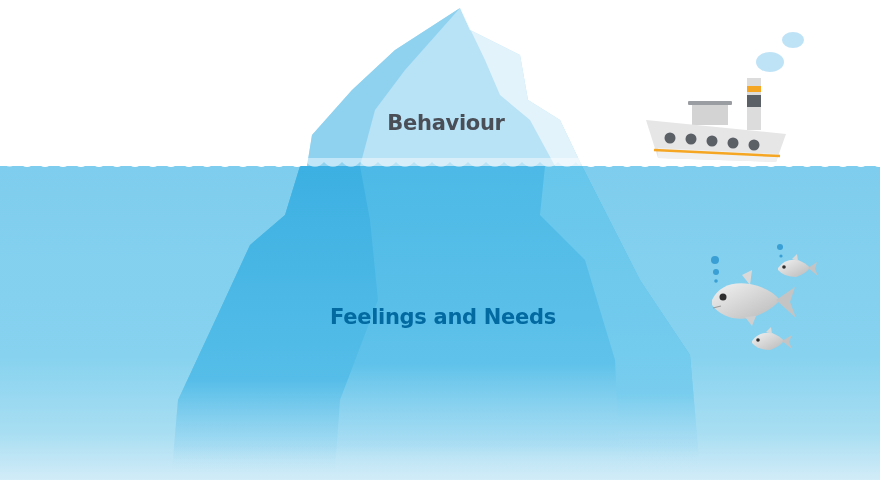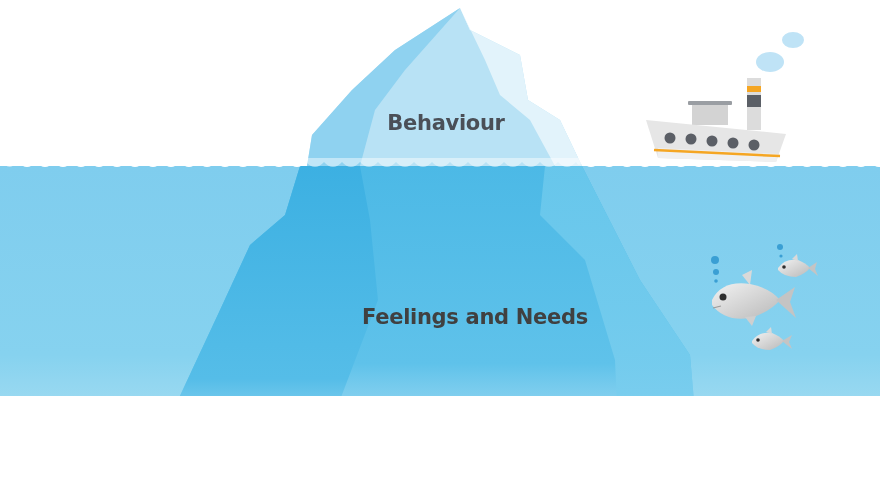--- a/index.html
+++ b/index.html
@@ -1,21 +1,21 @@
 <!DOCTYPE html>
 <html><head>
   <meta charset="utf-8">
   <style>
     html, body { margin: 0; padding: 0; }
     body { width: 880px; height: 480px; overflow: hidden; background: #ffffff; }
-    .scene { position: relative; width: 880px; height: 396px; overflow: hidden; }
+    .scene { position: relative; width: 880px; height: 480px; overflow: hidden; }
     svg.art { position: absolute; left: 0; top: 0; width: 880px; height: 480px; }
     .label { position: absolute; font-family: "DejaVu Sans", sans-serif; font-weight: bold; white-space: nowrap; transform: translateX(-50%); letter-spacing: -0.3px; }
     .label-top { left: 446px; top: 111px; font-size: 21px; color: #4a4f57; }
-    .label-bottom { left: 443px; top: 305px; font-size: 21px; color: #404040; margin-left: 32px; }
+    .label-bottom { left: 443px; top: 305px; font-size: 21px; color: #0369a1; }
   </style>
 </head>
 <body>
 
 <div class="scene">
   <svg class="art" viewBox="0 0 880 480" xmlns="http://www.w3.org/2000/svg">
     <defs>
       <linearGradient id="waterGrad" x1="0" y1="0" x2="0" y2="1">
         <stop offset="0" stop-color="#7fcdee"></stop>
         <stop offset="0.6" stop-color="#86d2ef"></stop>

